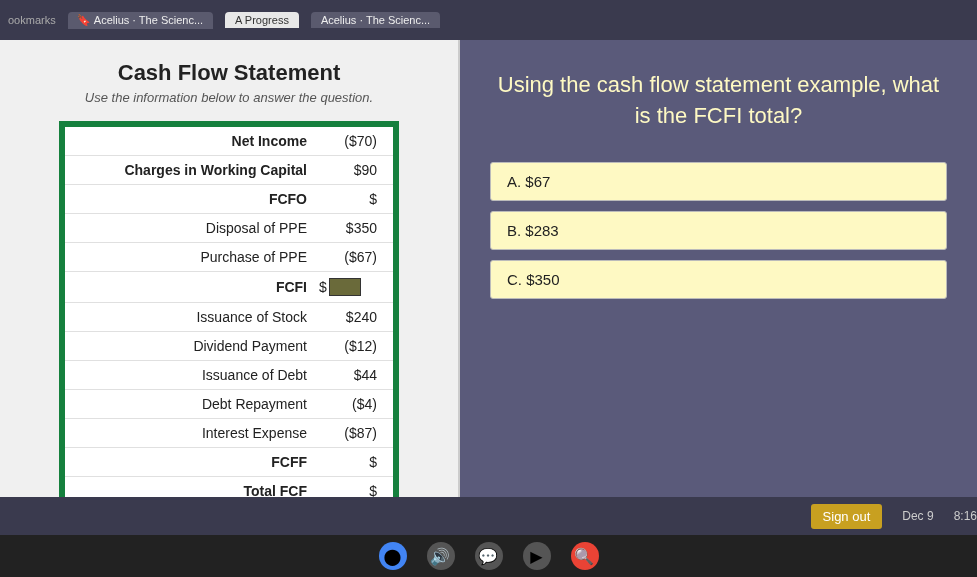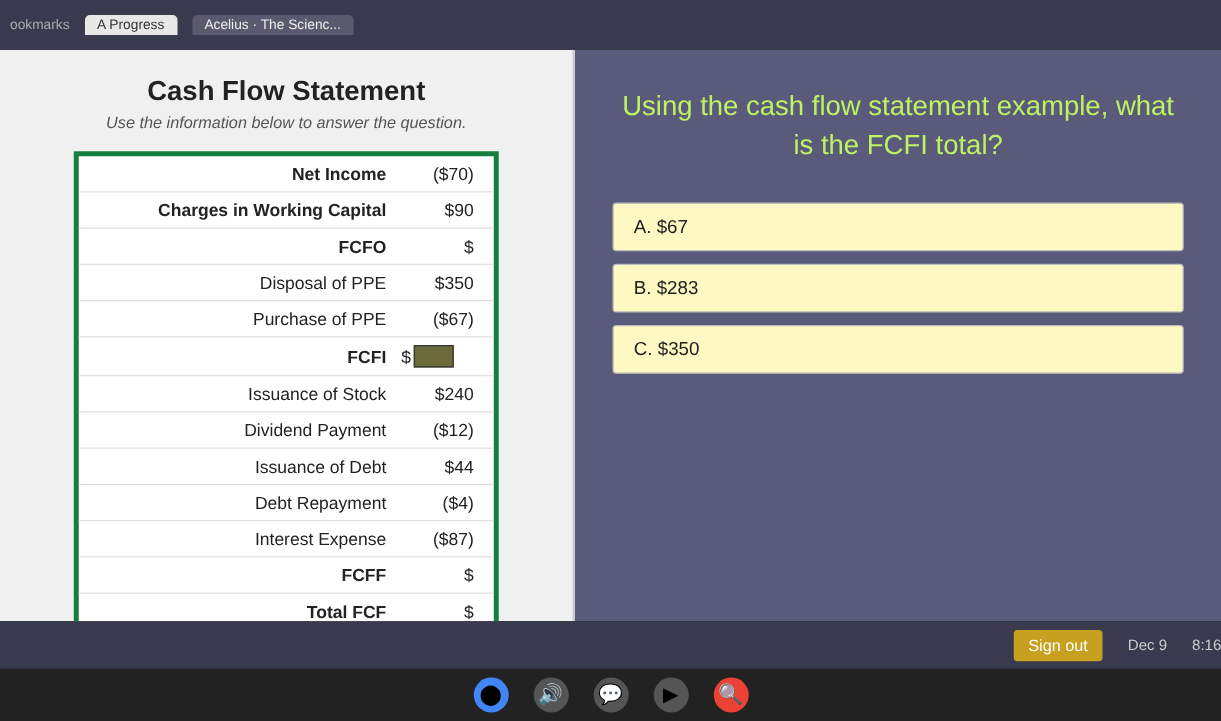--- a/index.html
+++ b/index.html
@@ -69,21 +69,21 @@
       font-style: italic;
       color: #555;
       margin-bottom: 16px;
       text-align: center;
     }
 
     
     .cash-flow-table {
       width: 340px;
       background: white;
-      border: 4px solid #15803d;
+      border: 6px solid #15803d;
     }
 
     .table-row {
       display: flex;
       justify-content: space-between;
       align-items: center;
       padding: 6px 16px;
       border-bottom: 1px solid #e0e0e0;
     }
     .table-row:last-child {
@@ -130,21 +130,21 @@
       flex: 1;
       background: #5a5a7a;
       padding: 30px 30px 20px 30px;
       display: flex;
       flex-direction: column;
     }
 
     .question-text {
       font-size: 22px;
       font-weight: normal;
-      color: #bef264;
+      color: #fef9c3;
       text-align: center;
       margin-bottom: 30px;
       line-height: 1.4;
     }
 
     .answer-options {
       display: flex;
       flex-direction: column;
       gap: 10px;
       width: 100%;
@@ -211,20 +211,21 @@
     .taskbar-icon.volume { background: #555; }
     .taskbar-icon.chat { background: #555; }
     .taskbar-icon.play { background: #555; }
     .taskbar-icon.search { background: #ea4335; }
   </style>
 </head>
 <body>
 
 <div class="browser-bar">
   <span style="font-size:11px;color:#aaa;">ookmarks</span>
+  <span class="tab">🔖 Acelius · The Scienc...</span>
   <span class="tab active">A Progress</span>
   <span class="tab">Acelius · The Scienc...</span>
 </div>
 
 <div class="main-content">
 
   <div class="left-panel">
     <div class="panel-title">Cash Flow Statement</div>
     <div class="panel-subtitle">Use the information below to answer the question.</div>
 

